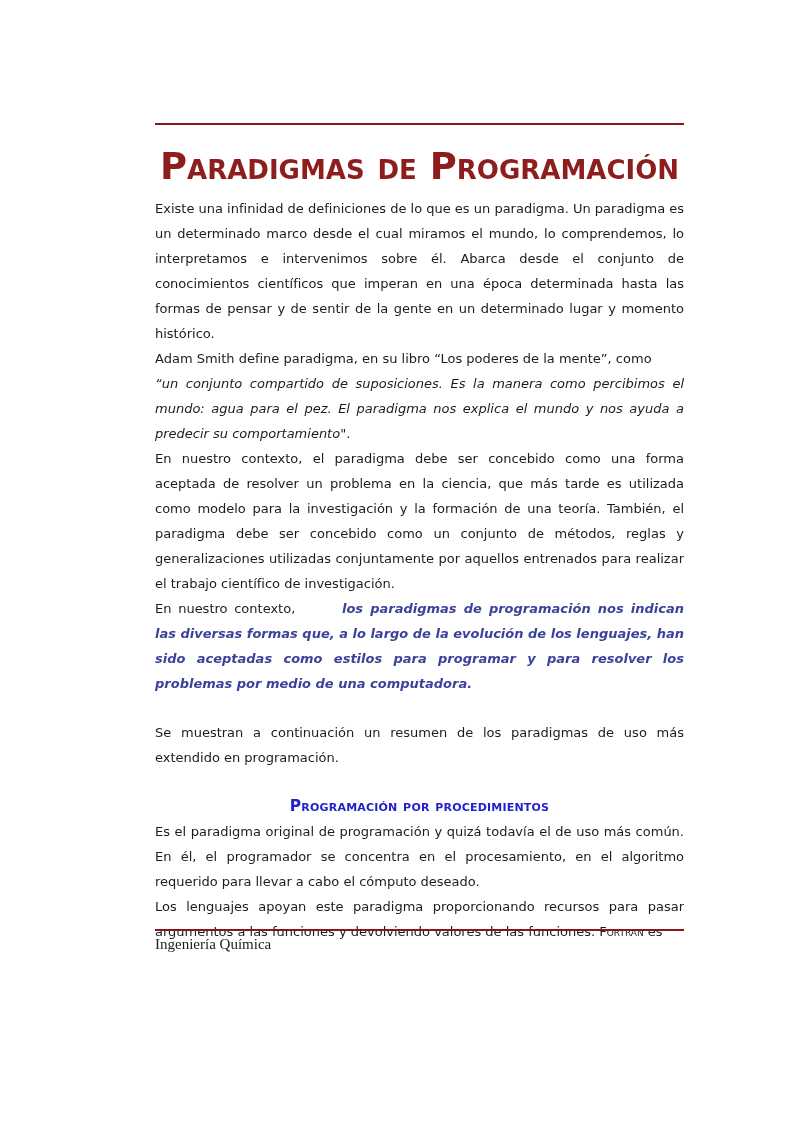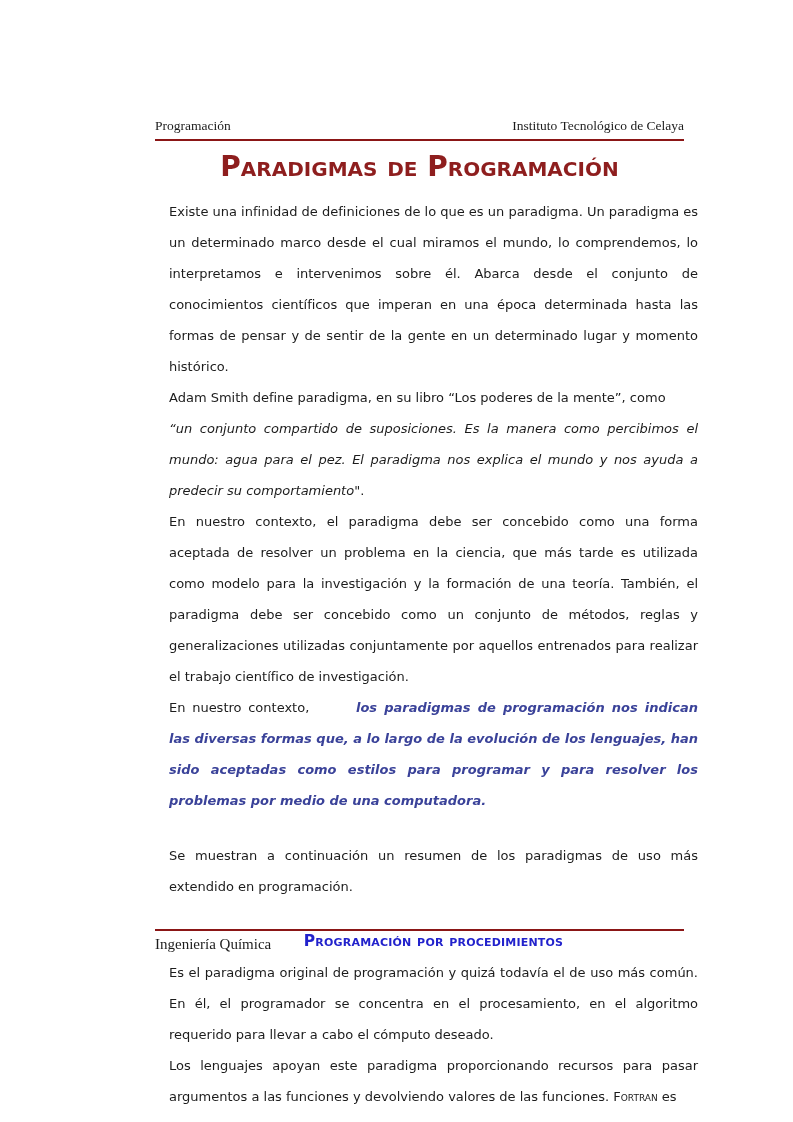--- a/index.html
+++ b/index.html
@@ -31,32 +31,32 @@
     height: 0;
   }
   
   .doc-title {
     position: absolute;
     left: 155px; top: 149px;
     width: 529px;
     text-align: center;
     font-weight: bold;
     font-variant: small-caps;
-    font-size: 28px;
+    font-size: 37px;
     letter-spacing: 0px;
     color: #8E1E1E;
     line-height: 36px;
   }
   
   .content {
     position: absolute;
-    left: 169px; top: 196px;
+    left: 155px; top: 196px;
     width: 529px;
     font-size: 13px;
-    line-height: 31px;
+    line-height: 25px;
     color: #1c1c1c;
     text-align: justify;
   }
   .content p { margin: 0; }
   .gap-before { margin-top: 23.8px !important; }
   .quote-italic { font-style: italic; }
   .blue-em {
     color: #3A4299;
     font-weight: bold;
     font-style: italic;
@@ -87,24 +87,20 @@
     font-size: 15px;
     color: #1c1c1c;
   }
 </style>
 </head>
 <body>
 
 <div class="page">
 
   <div class="header">
-    <div class="header-row">
-      <span>Programación</span>
-      <span>Instituto Tecnológico de Celaya</span>
-    </div>
     <div class="header-rule"></div>
   </div>
 
   <div class="doc-title">Paradigmas de Programación</div>
 
   <div class="content">
 
     <p>Existe una infinidad de definiciones de lo que es un paradigma. Un paradigma es un determinado marco desde el cual miramos el mundo, lo comprendemos, lo interpretamos e intervenimos sobre él. Abarca desde el conjunto de conocimientos científicos que imperan en una época determinada hasta las formas de pensar y de sentir de la gente en un determinado lugar y momento histórico.</p>
 
     <p><span>Adam Smith define paradigma, en su libro “Los poderes de la mente”, como</span><br><span class="quote-italic">“un conjunto compartido de suposiciones. Es la manera como percibimos el mundo: agua para el pez. El paradigma nos explica el mundo y nos ayuda a predecir su comportamiento</span><span>".</span></p>

